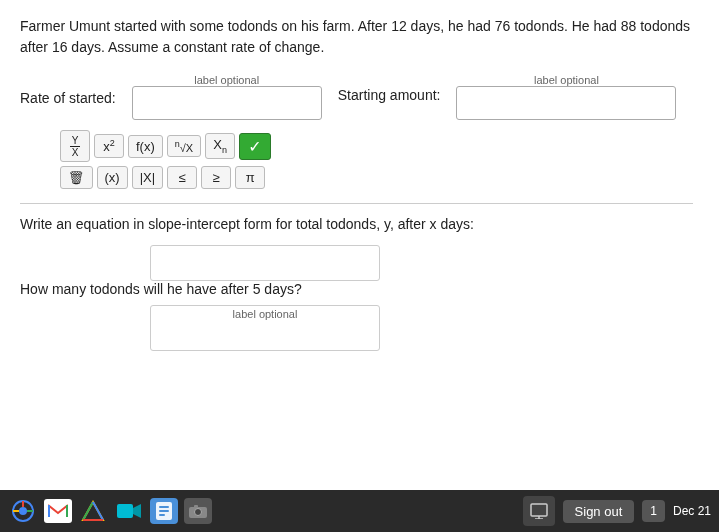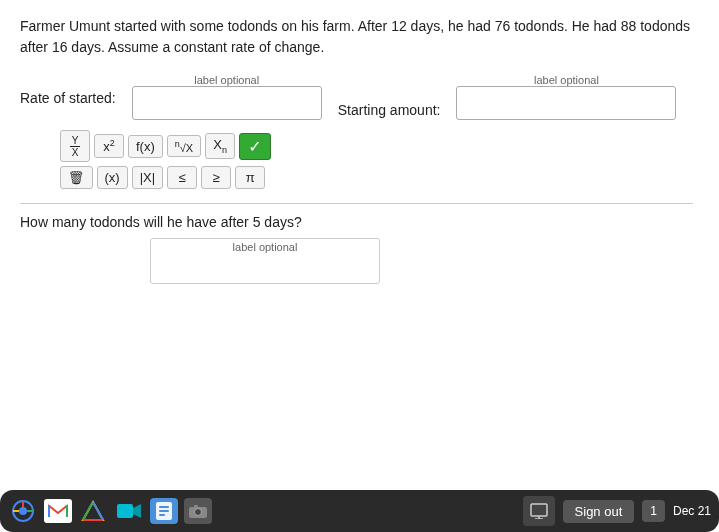--- a/index.html
+++ b/index.html
@@ -71,21 +71,21 @@
     }
 
     .math-input.wide {
       width: 220px;
     }
 
     .starting-label {
       font-size: 14px;
       color: #222;
       font-weight: 500;
-      margin-top: 30px;
+      margin-top: 15px;
       white-space: nowrap;
     }
 
     .toolbar-row {
       display: flex;
       flex-direction: column;
       gap: 4px;
       margin-top: 8px;
       margin-left: 40px;
     }
@@ -190,21 +190,20 @@
       bottom: 0;
       left: 0;
       width: 719px;
       height: 42px;
       background: #2a2a2a;
       display: flex;
       align-items: center;
       justify-content: space-between;
       padding: 0 8px;
       z-index: 100;
-      border-radius: 13px;
     }
 
     .taskbar-left {
       display: flex;
       gap: 6px;
       align-items: center;
     }
 
     .taskbar-icon {
       width: 30px;
@@ -326,20 +325,24 @@
       <button class="tb-btn">(x)</button>
       <button class="tb-btn">|X|</button>
       <button class="tb-btn">≤</button>
       <button class="tb-btn">≥</button>
       <button class="tb-btn">π</button>
     </div>
   </div>
 
   <hr class="divider">
 
+  <div class="section2">
+    <div class="section2-text">Write an equation in slope-intercept form for total todonds, y, after x days:</div>
+    <input class="answer-input-wide" type="text" style="">
+  </div>
 
   <div class="section3">
     <div class="section3-text">How many todonds will he have after 5 days?</div>
     <div class="answer-input-labeled">
       <span class="label-tag">label optional</span>
       <input type="text" style="">
     </div>
   </div>
 
 </div>

